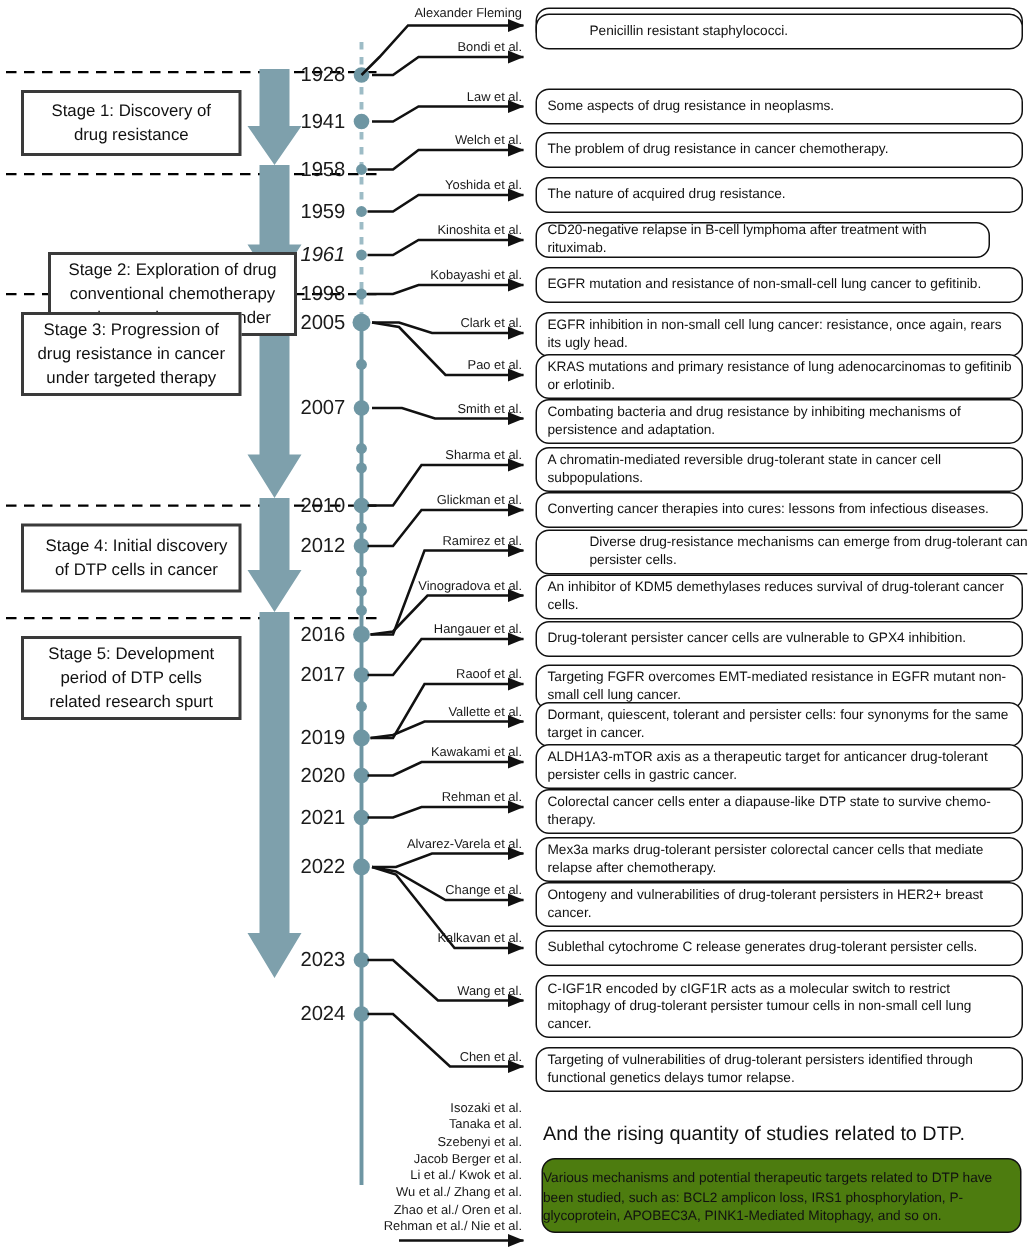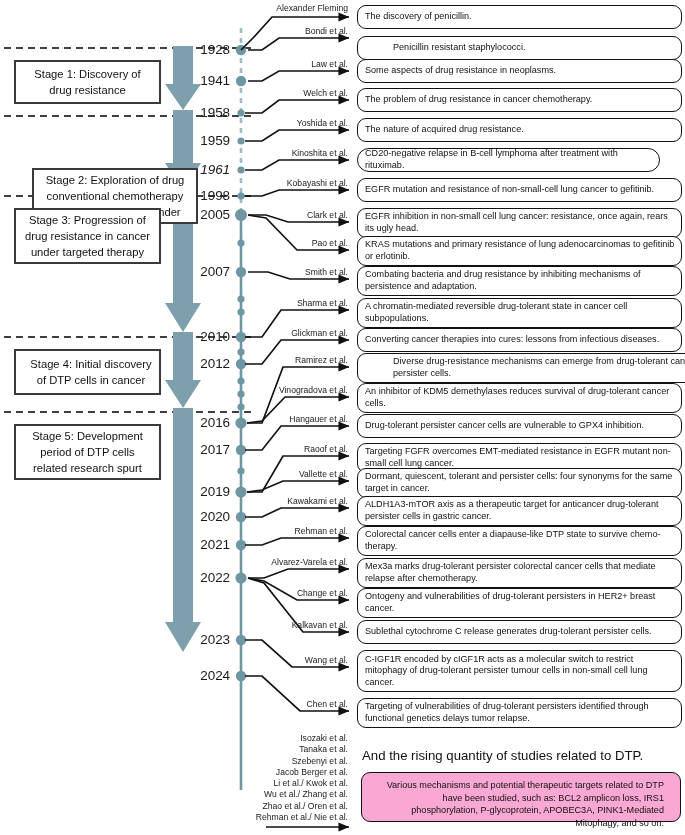--- a/index.html
+++ b/index.html
@@ -86,26 +86,25 @@
     position:absolute;
     font-size:13.2px;
     line-height:16px;
     color:#111;
   }
   .sumbox{
     position:absolute;
     box-sizing:border-box;
     border:1.6px solid #111;
     border-radius:9px;
-    background:#f9a8d4;
+    background:#4d7c0f;
     font-size:9.1px;
     line-height:12.6px;
     color:#111;
-    padding:6px 16px;
-    text-align:right;
+    padding:6px 0;
   }
 </style>
 </head>
 <body>
 
 <div id="page">
 
   <svg id="vec" viewBox="0 0 685 835">
     <defs>
       <marker id="ah" markerWidth="7" markerHeight="7" refX="6.2" refY="3" orient="auto">
@@ -274,33 +273,33 @@
   <div class="author" style="left:210px; top:526px; width:138px;">Rehman et al.</div>
   <div class="author" style="left:196px; top:557px; width:152px;">Alvarez-Varela et al.</div>
   <div class="author" style="left:210px; top:588px; width:138px;">Change et al.</div>
   <div class="author" style="left:210px; top:620px; width:138px;">Kalkavan et al.</div>
   <div class="author" style="left:210px; top:655px; width:138px;">Wang et al.</div>
   <div class="author" style="left:210px; top:699px; width:138px;">Chen et al.</div>
 
   <div class="tbox" style="left:357px; top:5px;   width:325px; height:24px;">
     <span>The discovery of penicillin.</span>
     </div>
-  <div class="tbox" style="left:357px; top:36px;  width:325px; height:24px;padding-left:35px;">
+  <div class="tbox" style="left:357px; top:9px;  width:325px; height:24px;padding-left:35px;">
     <span>Penicillin resistant staphylococci.</span>
     </div>
   <div class="tbox" style="left:357px; top:88px;  width:325px; height:24px;">
     <span>The problem of drug resistance in cancer chemotherapy.</span>
     </div>
   <div class="tbox" style="left:357px; top:59px;  width:325px; height:24px;">
     <span>Some aspects of drug resistance in neoplasms.</span>
     </div>
   <div class="tbox" style="left:357px; top:118px; width:325px; height:24px;">
     <span>The nature of acquired drug resistance.</span>
     </div>
-  <div class="tbox" style="left:357px; top:148px; width:303px; height:24px;border-radius:12px;">
+  <div class="tbox" style="left:357px; top:148px; width:303px; height:24px;">
     <span>CD20-negative relapse in B-cell lymphoma after treatment with rituximab.</span>
     </div>
   <div class="tbox" style="left:357px; top:178px; width:325px; height:24px;">
     <span>EGFR mutation and resistance of non-small-cell lung cancer to gefitinib.</span>
     </div>
   <div class="tbox" style="left:357px; top:208px; width:325px; height:30px;">
     <span>EGFR inhibition in non-small cell lung cancer: resistance, once again, rears its ugly head.</span>
     </div>
   <div class="tbox" style="left:357px; top:236px; width:325px; height:30px;">
     <span>KRAS mutations and primary resistance of lung adenocarcinomas to gefitinib or erlotinib.</span>

